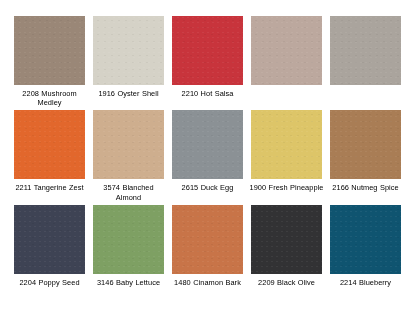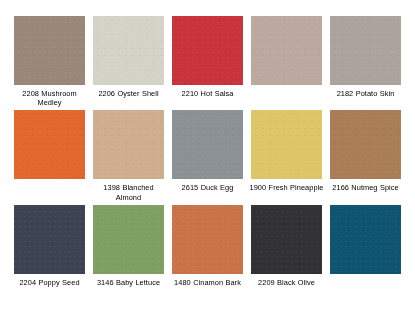--- a/index.html
+++ b/index.html
@@ -62,42 +62,42 @@
 
 <div id="swatch-chart">
 
   <div class="swatch-row">
     <div class="swatch-cell">
       <div class="swatch-chip" style="background-color: rgb(154, 135, 119);"></div>
       <div class="swatch-label">2208 Mushroom Medley</div>
     </div>
     <div class="swatch-cell">
       <div class="swatch-chip" style="background-color: rgb(213, 210, 199);"></div>
-      <div class="swatch-label">2206 Oyster Shell</div>
+      <div class="swatch-label">1916 Oyster Shell</div>
     </div>
     <div class="swatch-cell">
       <div class="swatch-chip" style="background-color: rgb(200, 52, 60);"></div>
       <div class="swatch-label">2210 Hot Salsa</div>
     </div>
     <div class="swatch-cell">
       <div class="swatch-chip" style="background-color: rgb(188, 168, 158);"></div>
     </div>
     <div class="swatch-cell">
       <div class="swatch-chip" style="background-color: rgb(170, 164, 157);"></div>
-      <div class="swatch-label">2182 Potato Skin</div>
     </div>
   </div>
 
   <div class="swatch-row">
     <div class="swatch-cell">
       <div class="swatch-chip" style="background-color: rgb(226, 103, 44);"></div>
+      <div class="swatch-label">2211 Tangerine Zest</div>
     </div>
     <div class="swatch-cell">
       <div class="swatch-chip" style="background-color: rgb(206, 174, 142);"></div>
-      <div class="swatch-label">1398 Blanched Almond</div>
+      <div class="swatch-label">3574 Blanched Almond</div>
     </div>
     <div class="swatch-cell">
       <div class="swatch-chip" style="background-color: rgb(139, 145, 149);"></div>
       <div class="swatch-label">2615 Duck Egg</div>
     </div>
     <div class="swatch-cell">
       <div class="swatch-chip" style="background-color: rgb(221, 197, 104);"></div>
       <div class="swatch-label">1900 Fresh Pineapple</div>
     </div>
     <div class="swatch-cell">
@@ -118,16 +118,17 @@
     <div class="swatch-cell">
       <div class="swatch-chip" style="background-color: rgb(200, 116, 72);"></div>
       <div class="swatch-label">1480 Cinamon Bark</div>
     </div>
     <div class="swatch-cell">
       <div class="swatch-chip" style="background-color: rgb(50, 50, 52);"></div>
       <div class="swatch-label">2209 Black Olive</div>
     </div>
     <div class="swatch-cell">
       <div class="swatch-chip" style="background-color: rgb(15, 84, 112);"></div>
+      <div class="swatch-label">2214 Blueberry</div>
     </div>
   </div>
 
 </div>
 
 </body></html>

